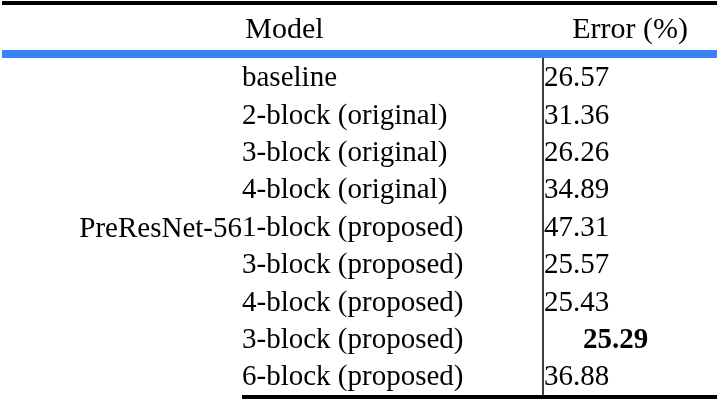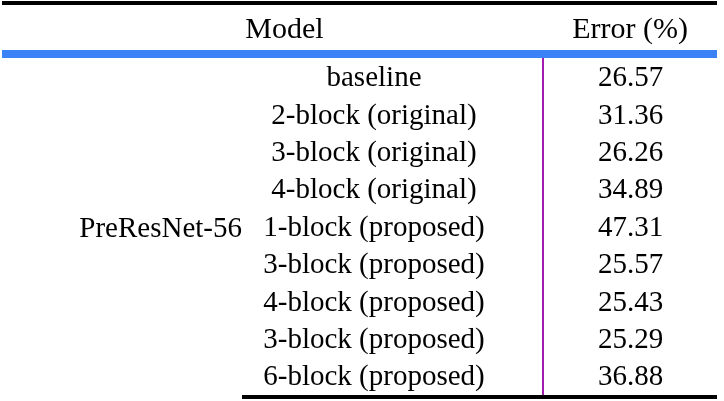--- a/index.html
+++ b/index.html
@@ -73,29 +73,29 @@
     font-size: 29px;
     line-height: 1;
     vertical-align: middle;
     white-space: nowrap;
   }
   td.group-cell {
     text-align: right;
     font-size: 29px;
   }
   td.model-cell {
-    text-align: center;
+    text-align: left;
     padding-right: 36px;
   }
   td.error-cell {
-    text-align: center;
-    border-left: 2px solid #a21caf;
+    border-left: 2px solid #404040;
   }
   td.error-cell.is-best {
-    font-weight: normal;
+    font-weight: bold;
+    padding-left: 39px;
   }
   
   tbody tr:first-child td.error-cell { border-top: none; }
 </style>
 </head>
 <body>
 
 <div class="table-wrap">
 
   <table class="results">

